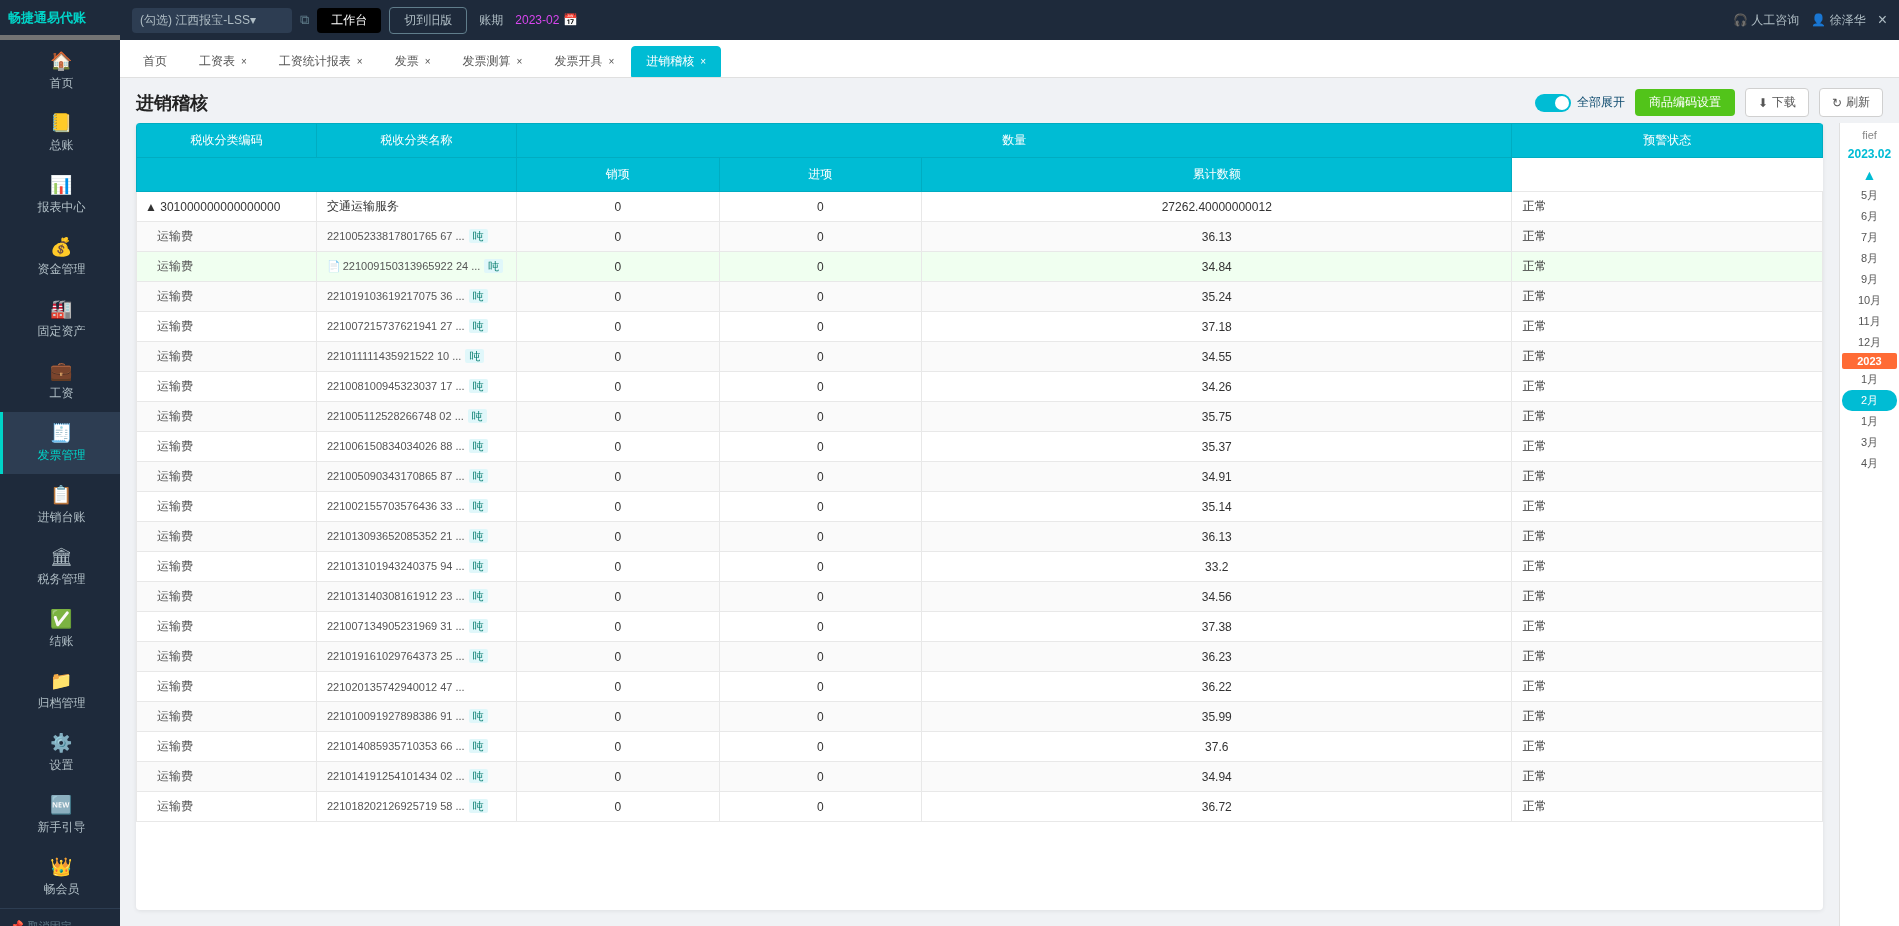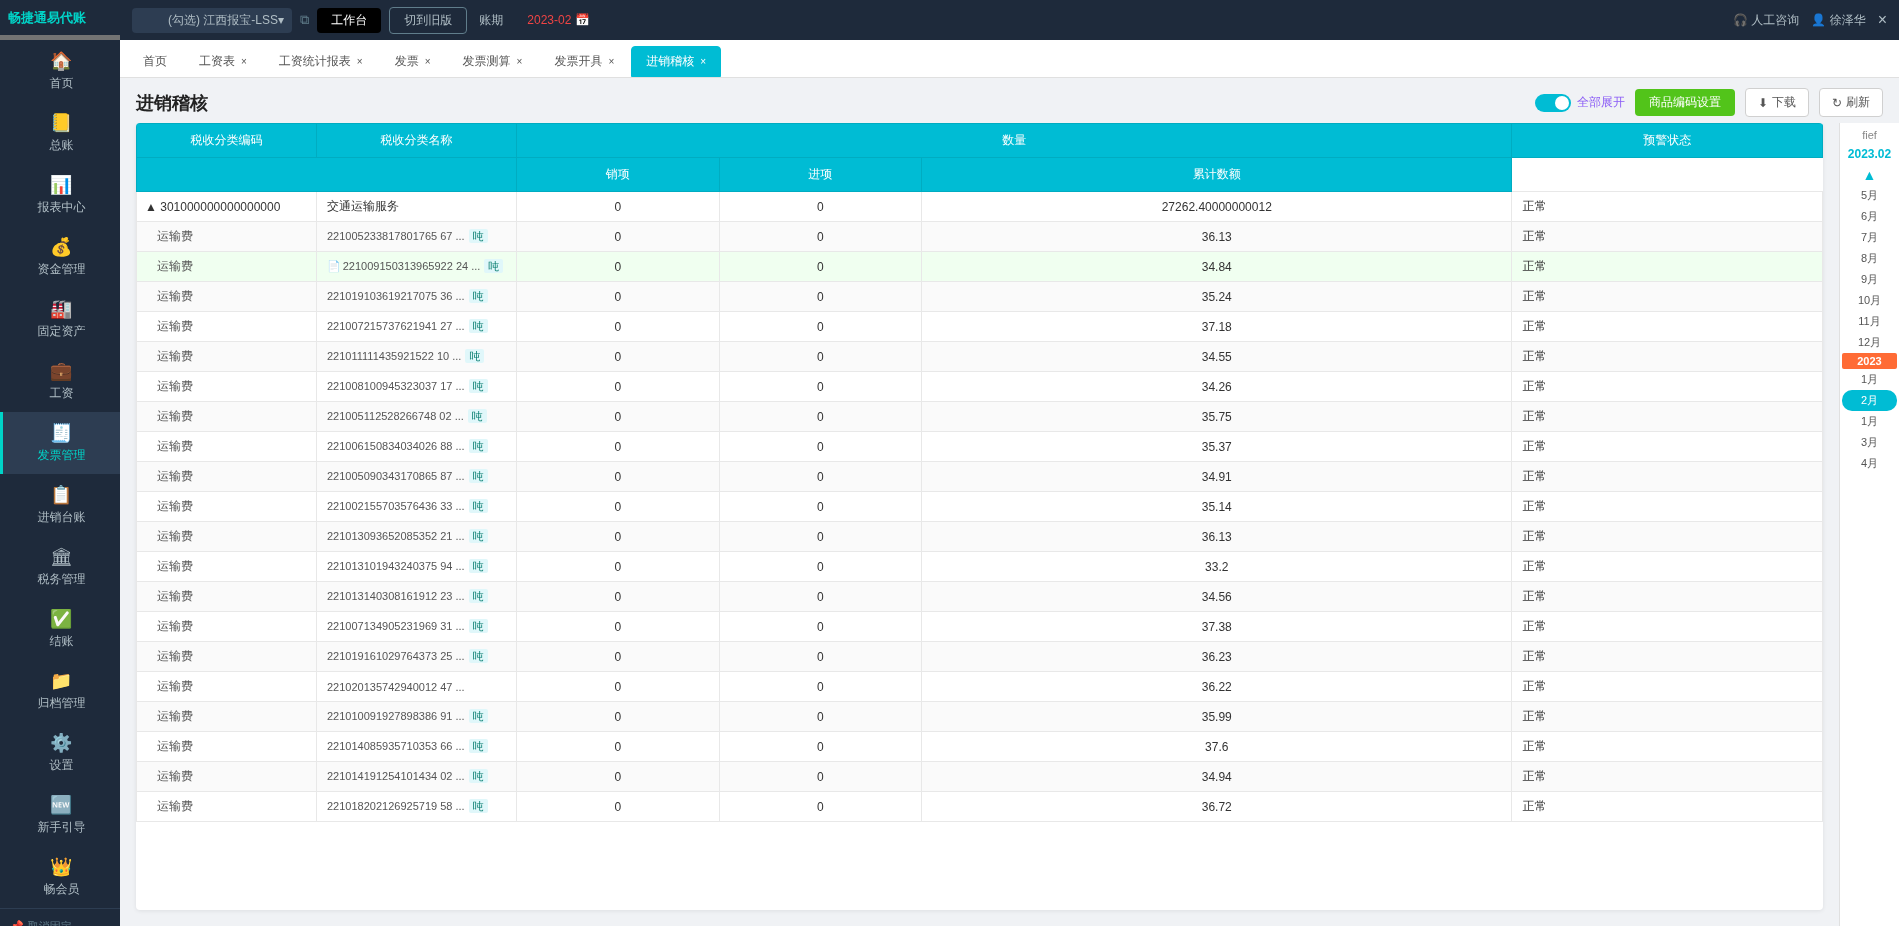--- a/index.html
+++ b/index.html
@@ -71,21 +71,20 @@
     .top-bar-company {
       display: flex;
       align-items: center;
       color: #b0bec5;
       font-size: 12px;
       background: #2d3d52;
       padding: 4px 8px;
       border-radius: 4px;
       cursor: pointer;
       min-width: 160px;
-      justify-content: flex-end;
     }
     .top-bar-btn {
       padding: 4px 14px;
       border-radius: 4px;
       border: none;
       cursor: pointer;
       font-size: 12px;
     }
     .btn-workspace { background: #000000; color: white; }
     .btn-switch { background: transparent; border: 1px solid #607d8b; color: #b0bec5; }
@@ -155,21 +154,21 @@
     .header-actions {
       display: flex;
       align-items: center;
       gap: 10px;
     }
     .toggle-wrap {
       display: flex;
       align-items: flex-start;
       gap: 6px;
       font-size: 12px;
-      color: #8b5cf6;
+      color: #0c4a6e;
     }
     .toggle-switch {
       width: 36px;
       height: 18px;
       background: #00bcd4;
       border-radius: 9px;
       position: relative;
       cursor: pointer;
     }
     .toggle-switch::after {
@@ -360,21 +359,21 @@
   <div class="top-bar">
     <div class="top-bar-company">
       <span>(勾选) 江西报宝-LSS</span>
       <span>▾</span>
     </div>
     <span style="color:#607d8b;cursor:pointer;">⧉</span>
     <button class="top-bar-btn btn-workspace">工作台</button>
     <button class="top-bar-btn btn-switch">切到旧版</button>
     <div class="top-bar-period">
       <span>账期</span>
-      <span style="color:#ef4444;margin-left:20px;">2023-02</span>
+      <span style="color:#d946ef;margin-left:8px;">2023-02</span>
       <span style="cursor:pointer;">📅</span>
     </div>
     <div class="top-bar-right">
       <span style="cursor:pointer;">
         <span>🎧</span>
         <span>人工咨询</span>
       </span>
       <span style="cursor:pointer;">
         <span>👤</span>
         <span>徐泽华</span>

